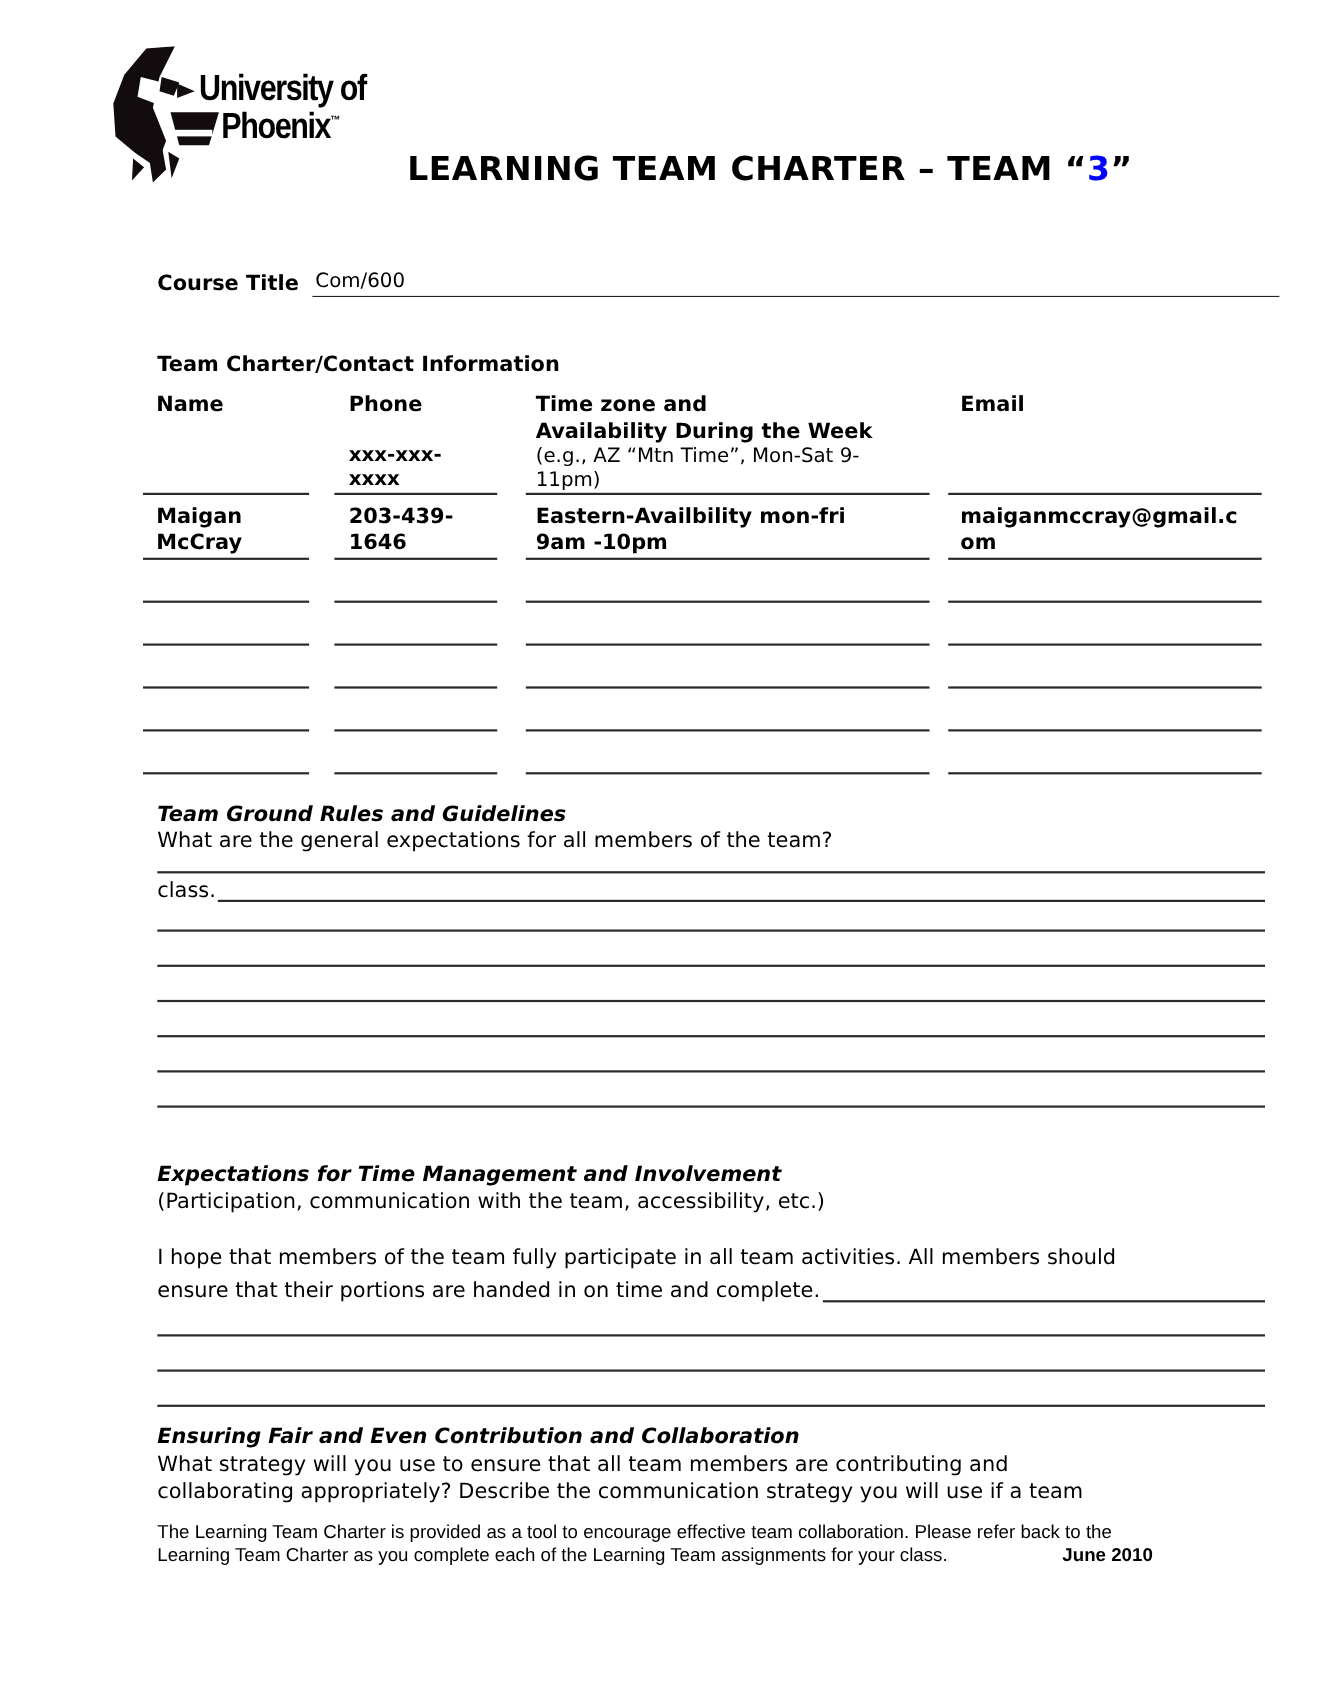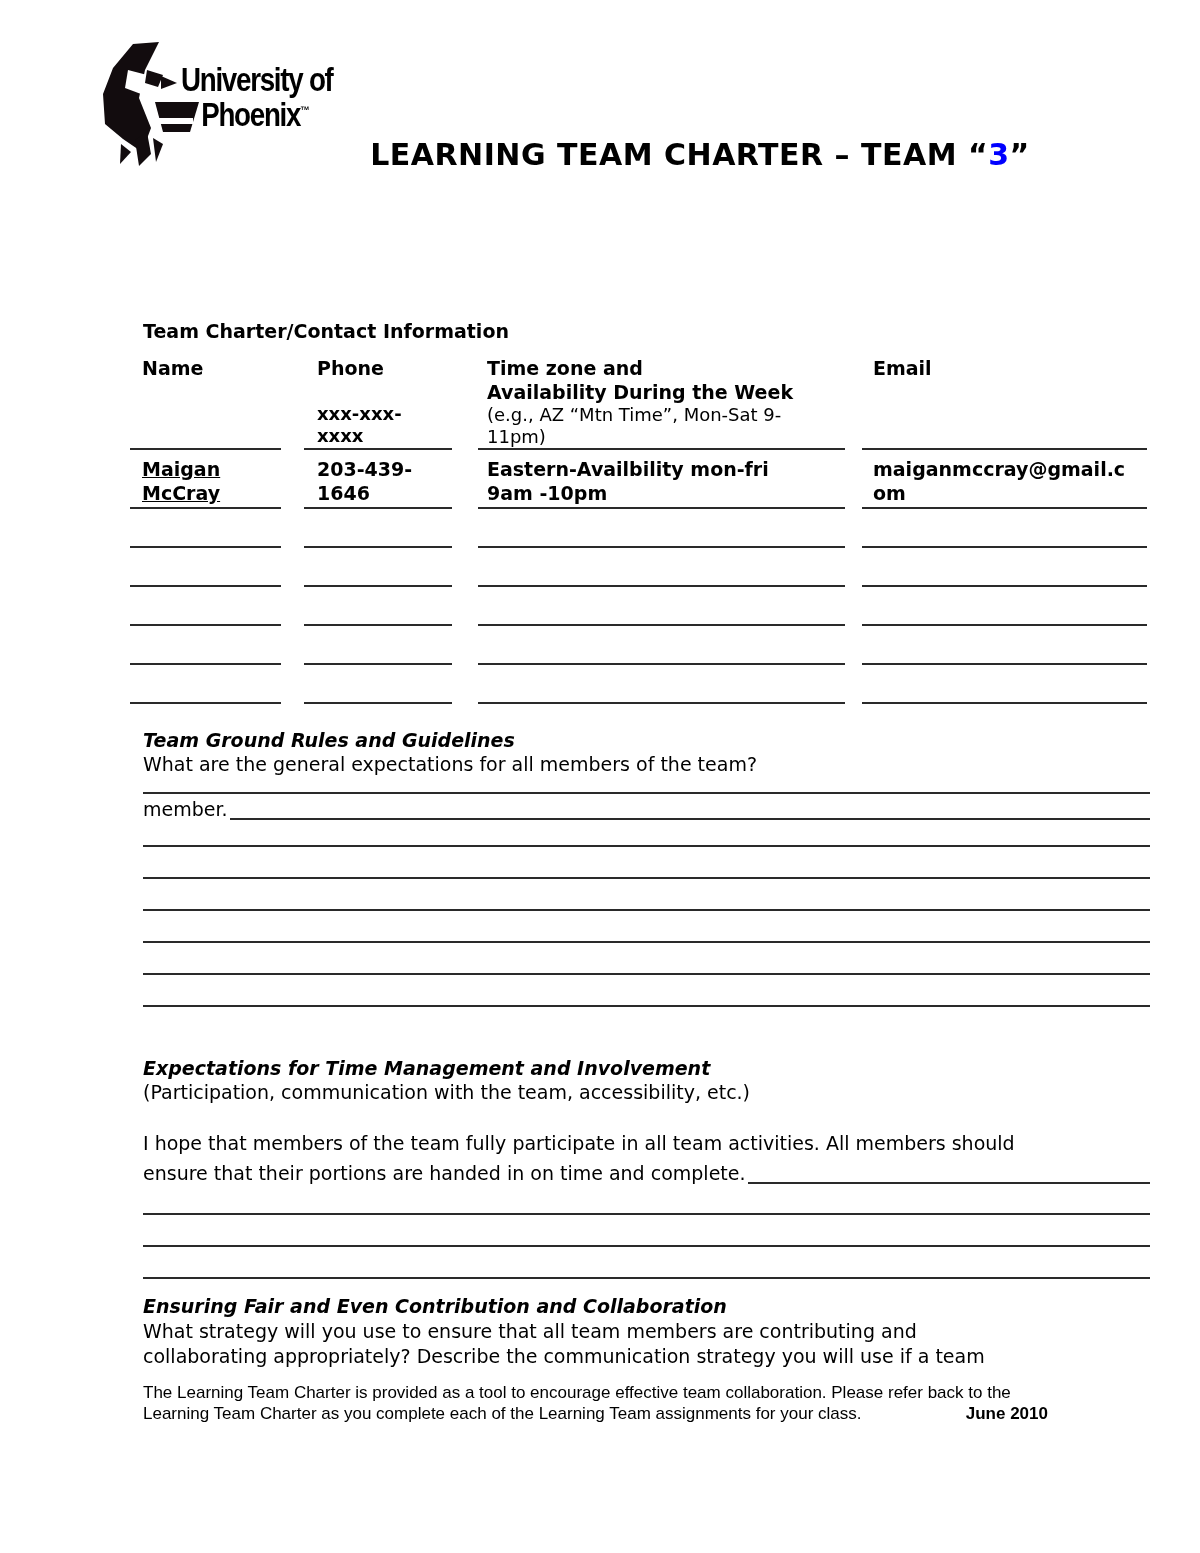--- a/index.html
+++ b/index.html
@@ -42,21 +42,21 @@
   .c1 { width:151px; margin-right:23px; padding-left:12px; }
   .c2 { width:148px; margin-right:26px; padding-left:13px; }
   .c3 { width:367px; margin-right:17px; padding-left:9px;  }
   .c4 { width:285px; padding-left:11px; }
   .t-row.header .tcell { height:98px; display:flex; flex-direction:column; }
   .th { font-weight:bold; font-size:19px; line-height:24px; padding-top:4px; }
   .sub { margin-top:auto; font-size:18px; line-height:22px; padding-bottom:1px; }
   .sub.bold { font-weight:bold; max-width:102px; }
   .sub.example { max-width:330px; }
   .t-row.data .tcell { height:59px; padding-top:7px; font-weight:bold; font-size:19px; line-height:24px; }
-  .wrap-name  { max-width:110px;text-decoration:underline; }
+  .wrap-name  { max-width:110px; }
   .wrap-phone { max-width:100px; }
   .wrap-tz    { max-width:330px; }
   .wrap-email { max-width:262px; word-break:break-all; }
   .t-row.empty .tcell { height:39px; }
 
   
   .section { position:absolute; left:143px; width:1007px; font-size:19px; }
   .sec-h { font-weight:bold; font-size:19px; line-height:24px;font-style:italic; }
   .sec-q { font-size:19px; line-height:24px; }
   .hr-full { height:0; border-top:2px solid #2a2a2a; }
@@ -105,20 +105,24 @@
       </svg>
     </span>
     <div class="logo-text">
       <div>University of</div>
       <div class="l2"><span>Phoenix</span><sup>™</sup></div>
     </div>
   </div>
 
   <div class="doc-title"><span>LEARNING TEAM CHARTER – TEAM “</span><span class="accent">3</span><span>”</span></div>
 
+  <div class="course-row">
+    <span class="course-label">Course Title</span>
+    <span class="course-value">Com/600</span>
+  </div>
 
   <div class="team-heading">Team Charter/Contact Information</div>
 
   <div class="team-table">
 
     <div class="t-row header">
       <div class="tcell c1">
         <div class="th">Name</div>
       </div>
       <div class="tcell c2">
@@ -180,21 +184,21 @@
       <div class="tcell c3"></div>
       <div class="tcell c4"></div>
     </div>
   </div>
 
   <div class="section ground-rules">
     <div class="sec-h">Team Ground Rules and Guidelines</div>
     <div class="sec-q">What are the general expectations for all members of the team?</div>
     <div class="hr-full"></div>
     <div class="ans2row">
-      <span>member.</span>
+      <span>class.</span>
       <span class="fill"></span>
     </div>
     <div class="blank h21"></div>
     <div class="blank h30"></div>
     <div class="blank h30"></div>
     <div class="blank h30"></div>
     <div class="blank h30"></div>
     <div class="blank h30"></div>
   </div>
 

